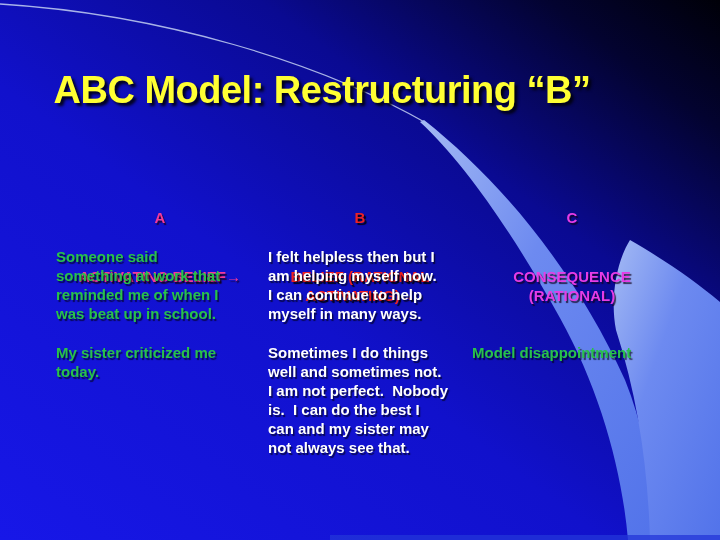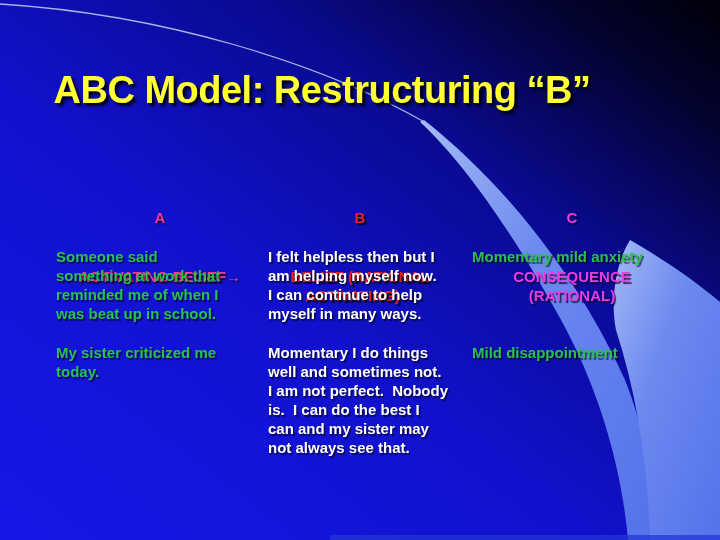--- a/index.html
+++ b/index.html
@@ -91,31 +91,30 @@
   <div class="col col-b">
     <div class="hdr">
       <div>B</div>
       <div>BELIEF (RATIONAL
 ACTIVATING)→</div>
     </div>
     <p class="cell row1 red">I felt helpless then but I
 am helping myself now.
 I can continue to help
 myself in many ways.</p>
-    <p class="cell row2 red">Momentary I do things
+    <p class="cell row2 red">Sometimes I do things
 well and sometimes not.
 I am not perfect.  Nobody
 is.  I can do the best I
 can and my sister may
 not always see that.</p>
   </div>
 
   <div class="col col-c">
     <div class="hdr">
       <div>C</div>
       <div>CONSEQUENCE
 (RATIONAL)</div>
     </div>
-    <p class="cell row1 green">Momentary mild anxiety</p>
-    <p class="cell row2 green">Mild disappointment</p>
+    <p class="cell row2 green">Model disappointment</p>
   </div>
 
 </div>
 
 </body></html>

